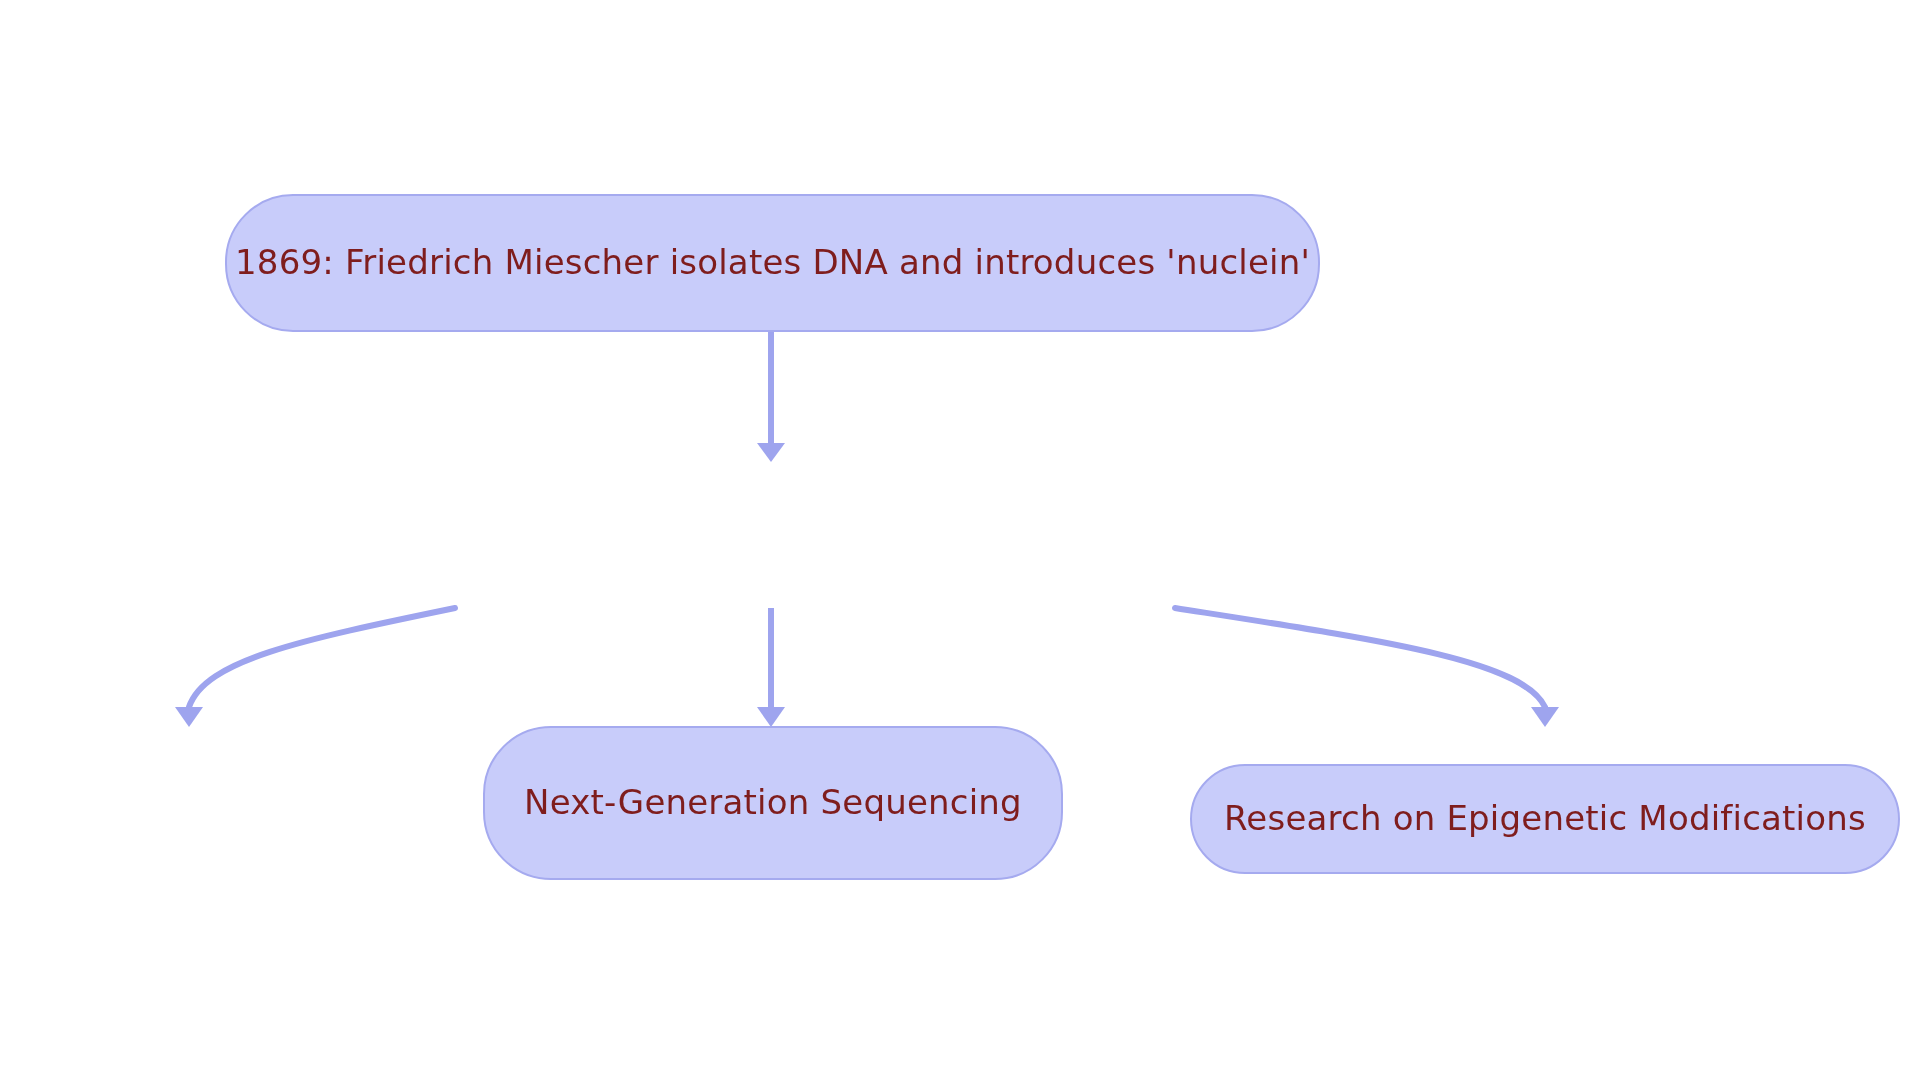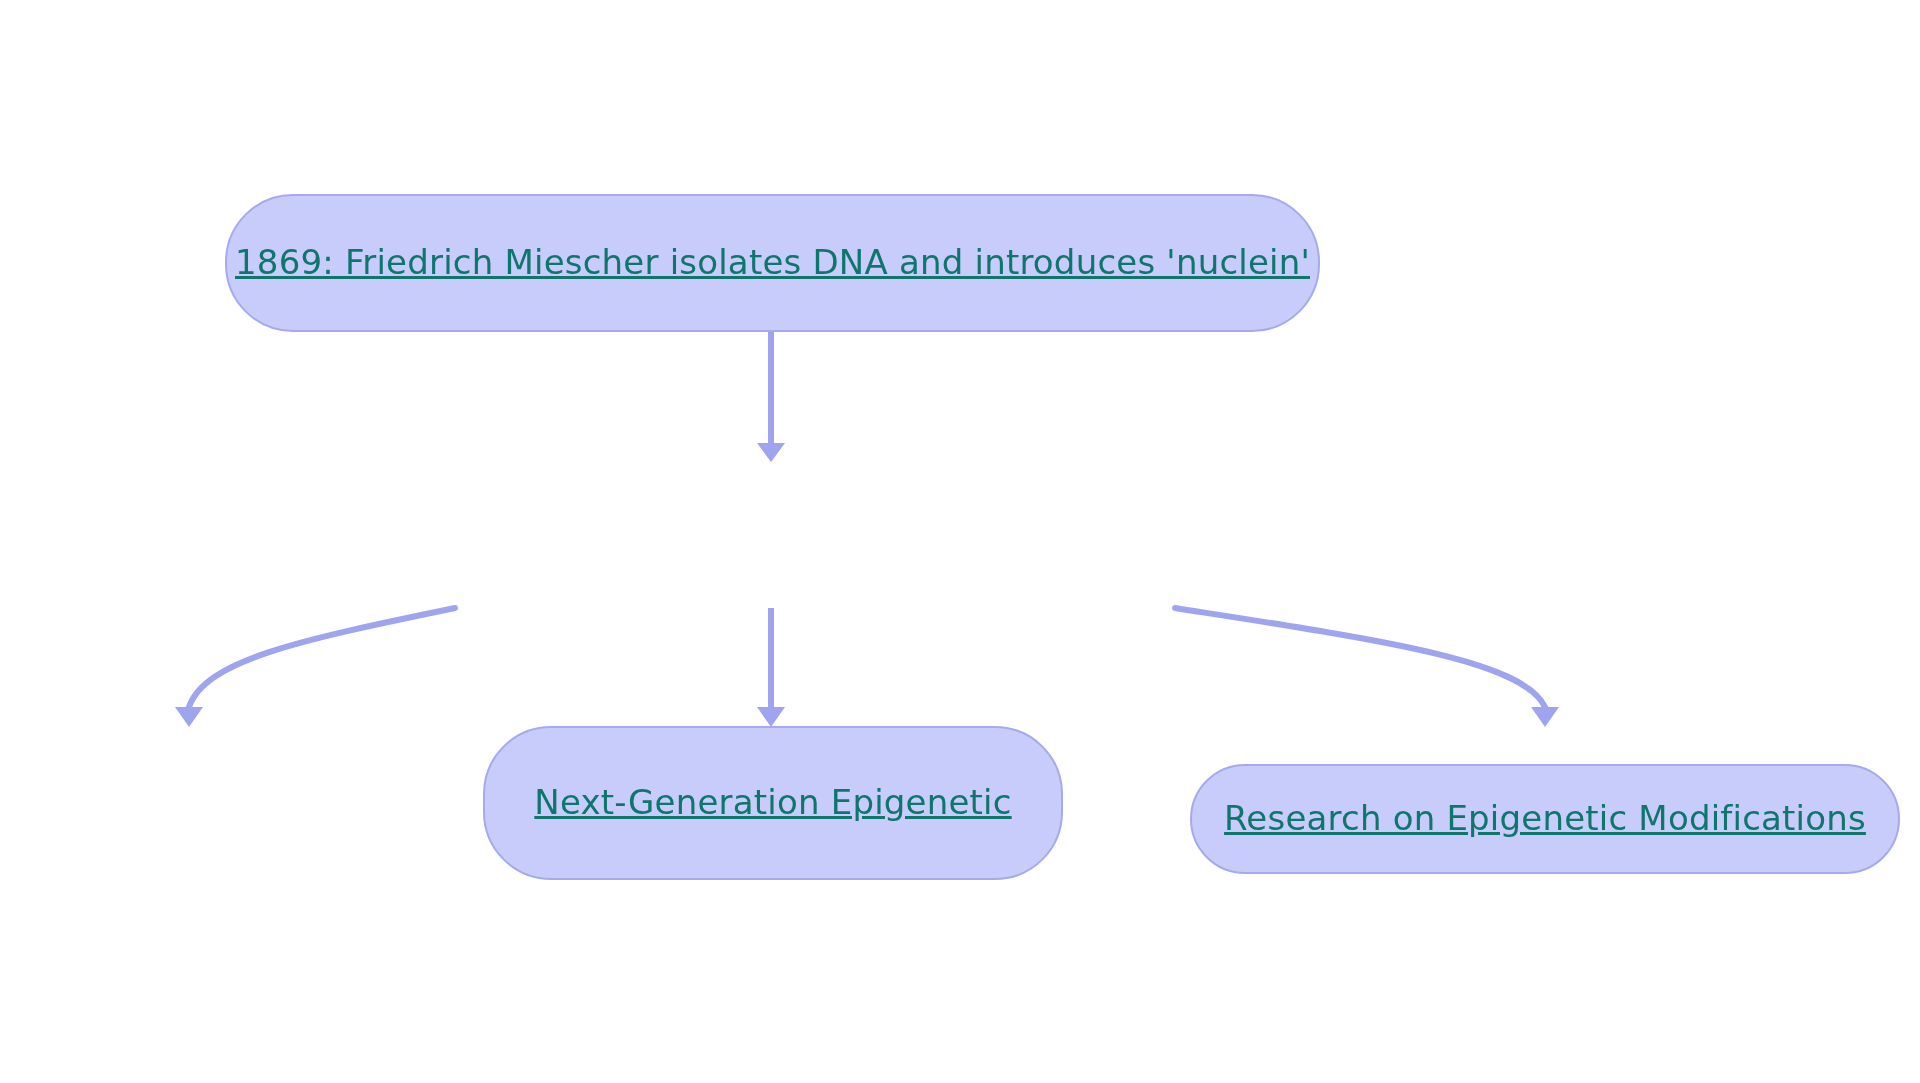--- a/index.html
+++ b/index.html
@@ -38,29 +38,28 @@
     z-index: 2;
     box-sizing: border-box;
     display: flex;
     align-items: center;
     justify-content: center;
     background: #c8ccfa;
     border: 2px solid #a5aaef;
     border-radius: 68px;
   }
   .node-label {
-    color: #0f766e;
+    color: #7f1d1d;
     font-size: 34px;
     font-weight: 400;
     letter-spacing: 0.2px;
     line-height: 1.15;
     white-space: nowrap;
     text-align: center;
     padding: 0 26px;
-    text-decoration: underline;
   }
 
   
   #node-miescher {
     left: 225px;  top: 194px;  width: 1095px; height: 138px;
   }
   #node-watson-crick {
     left: 130px;  top: 462px;  width: 1285px; height: 146px;
   }
   #node-pcr {
@@ -101,20 +100,20 @@
     </g>
   </svg>
 
   <div class="node" id="node-miescher">
     <span class="node-label">1869: Friedrich Miescher isolates DNA and introduces 'nuclein'</span>
   </div>
 
 
 
   <div class="node" id="node-ngs">
-    <span class="node-label">Next-Generation Epigenetic</span>
+    <span class="node-label">Next-Generation Sequencing</span>
   </div>
 
   <div class="node" id="node-epigenetics">
     <span class="node-label">Research on Epigenetic Modifications</span>
   </div>
 
 </div>
 
 </body></html>

